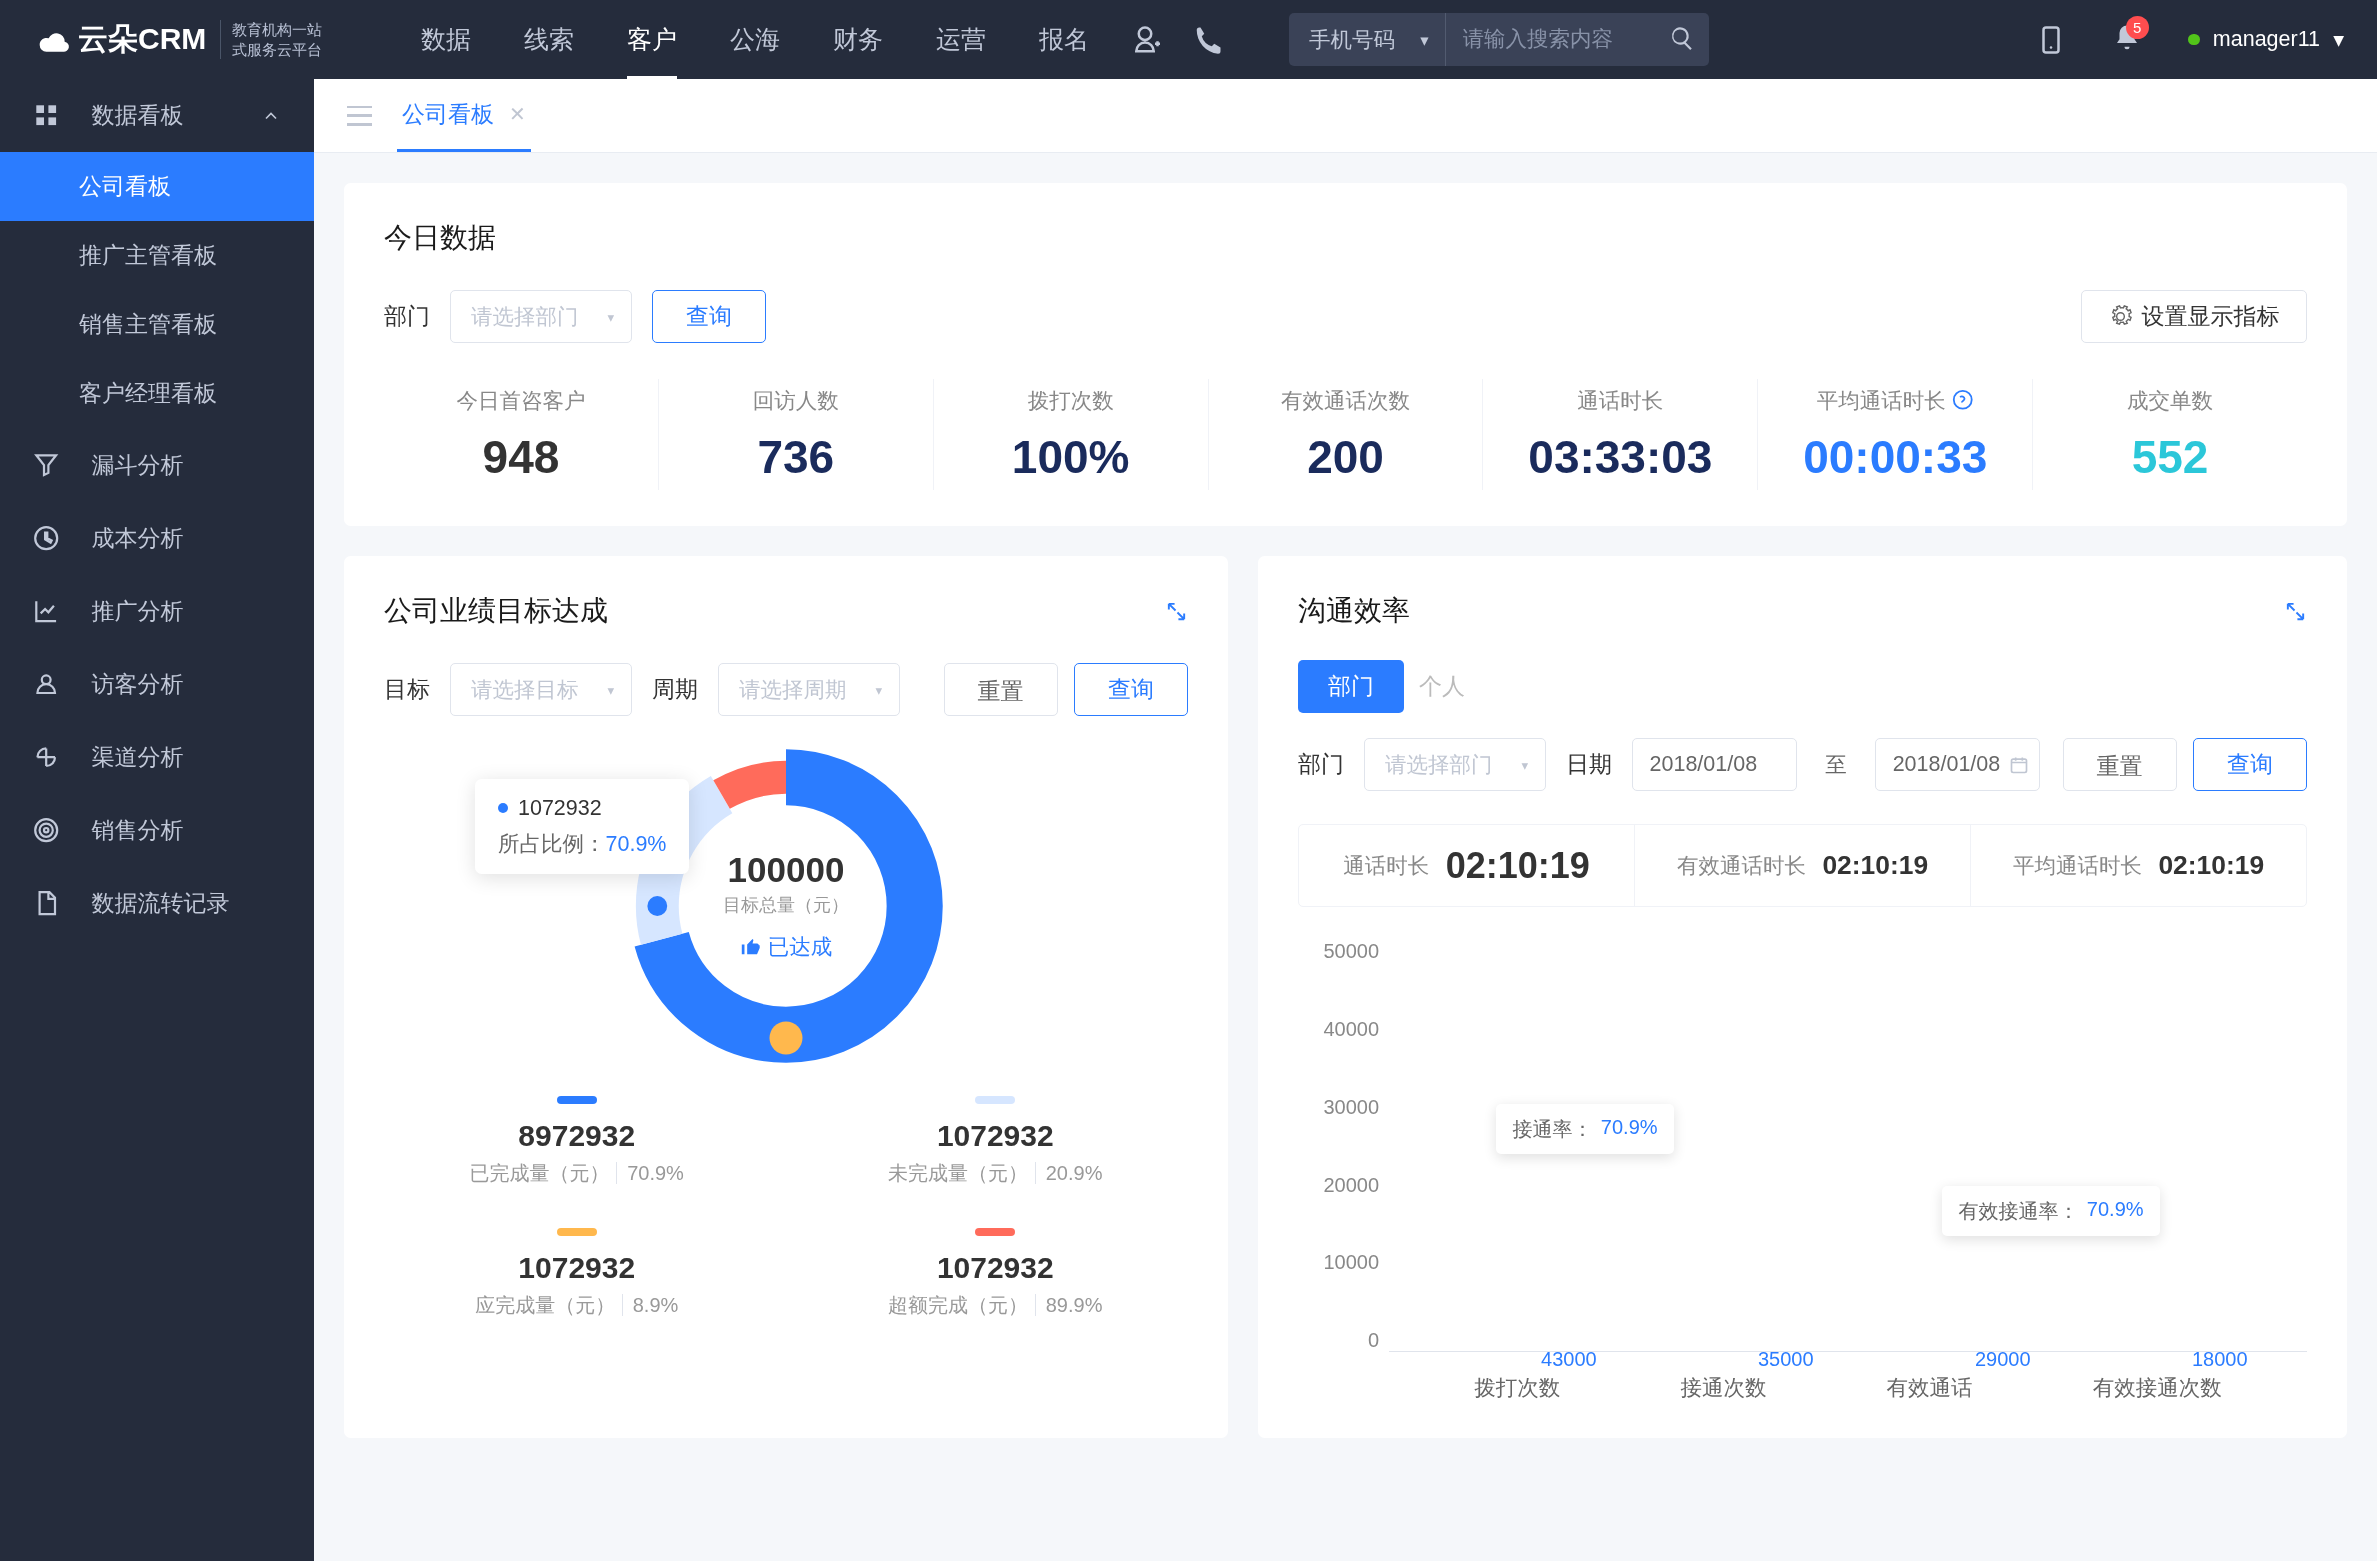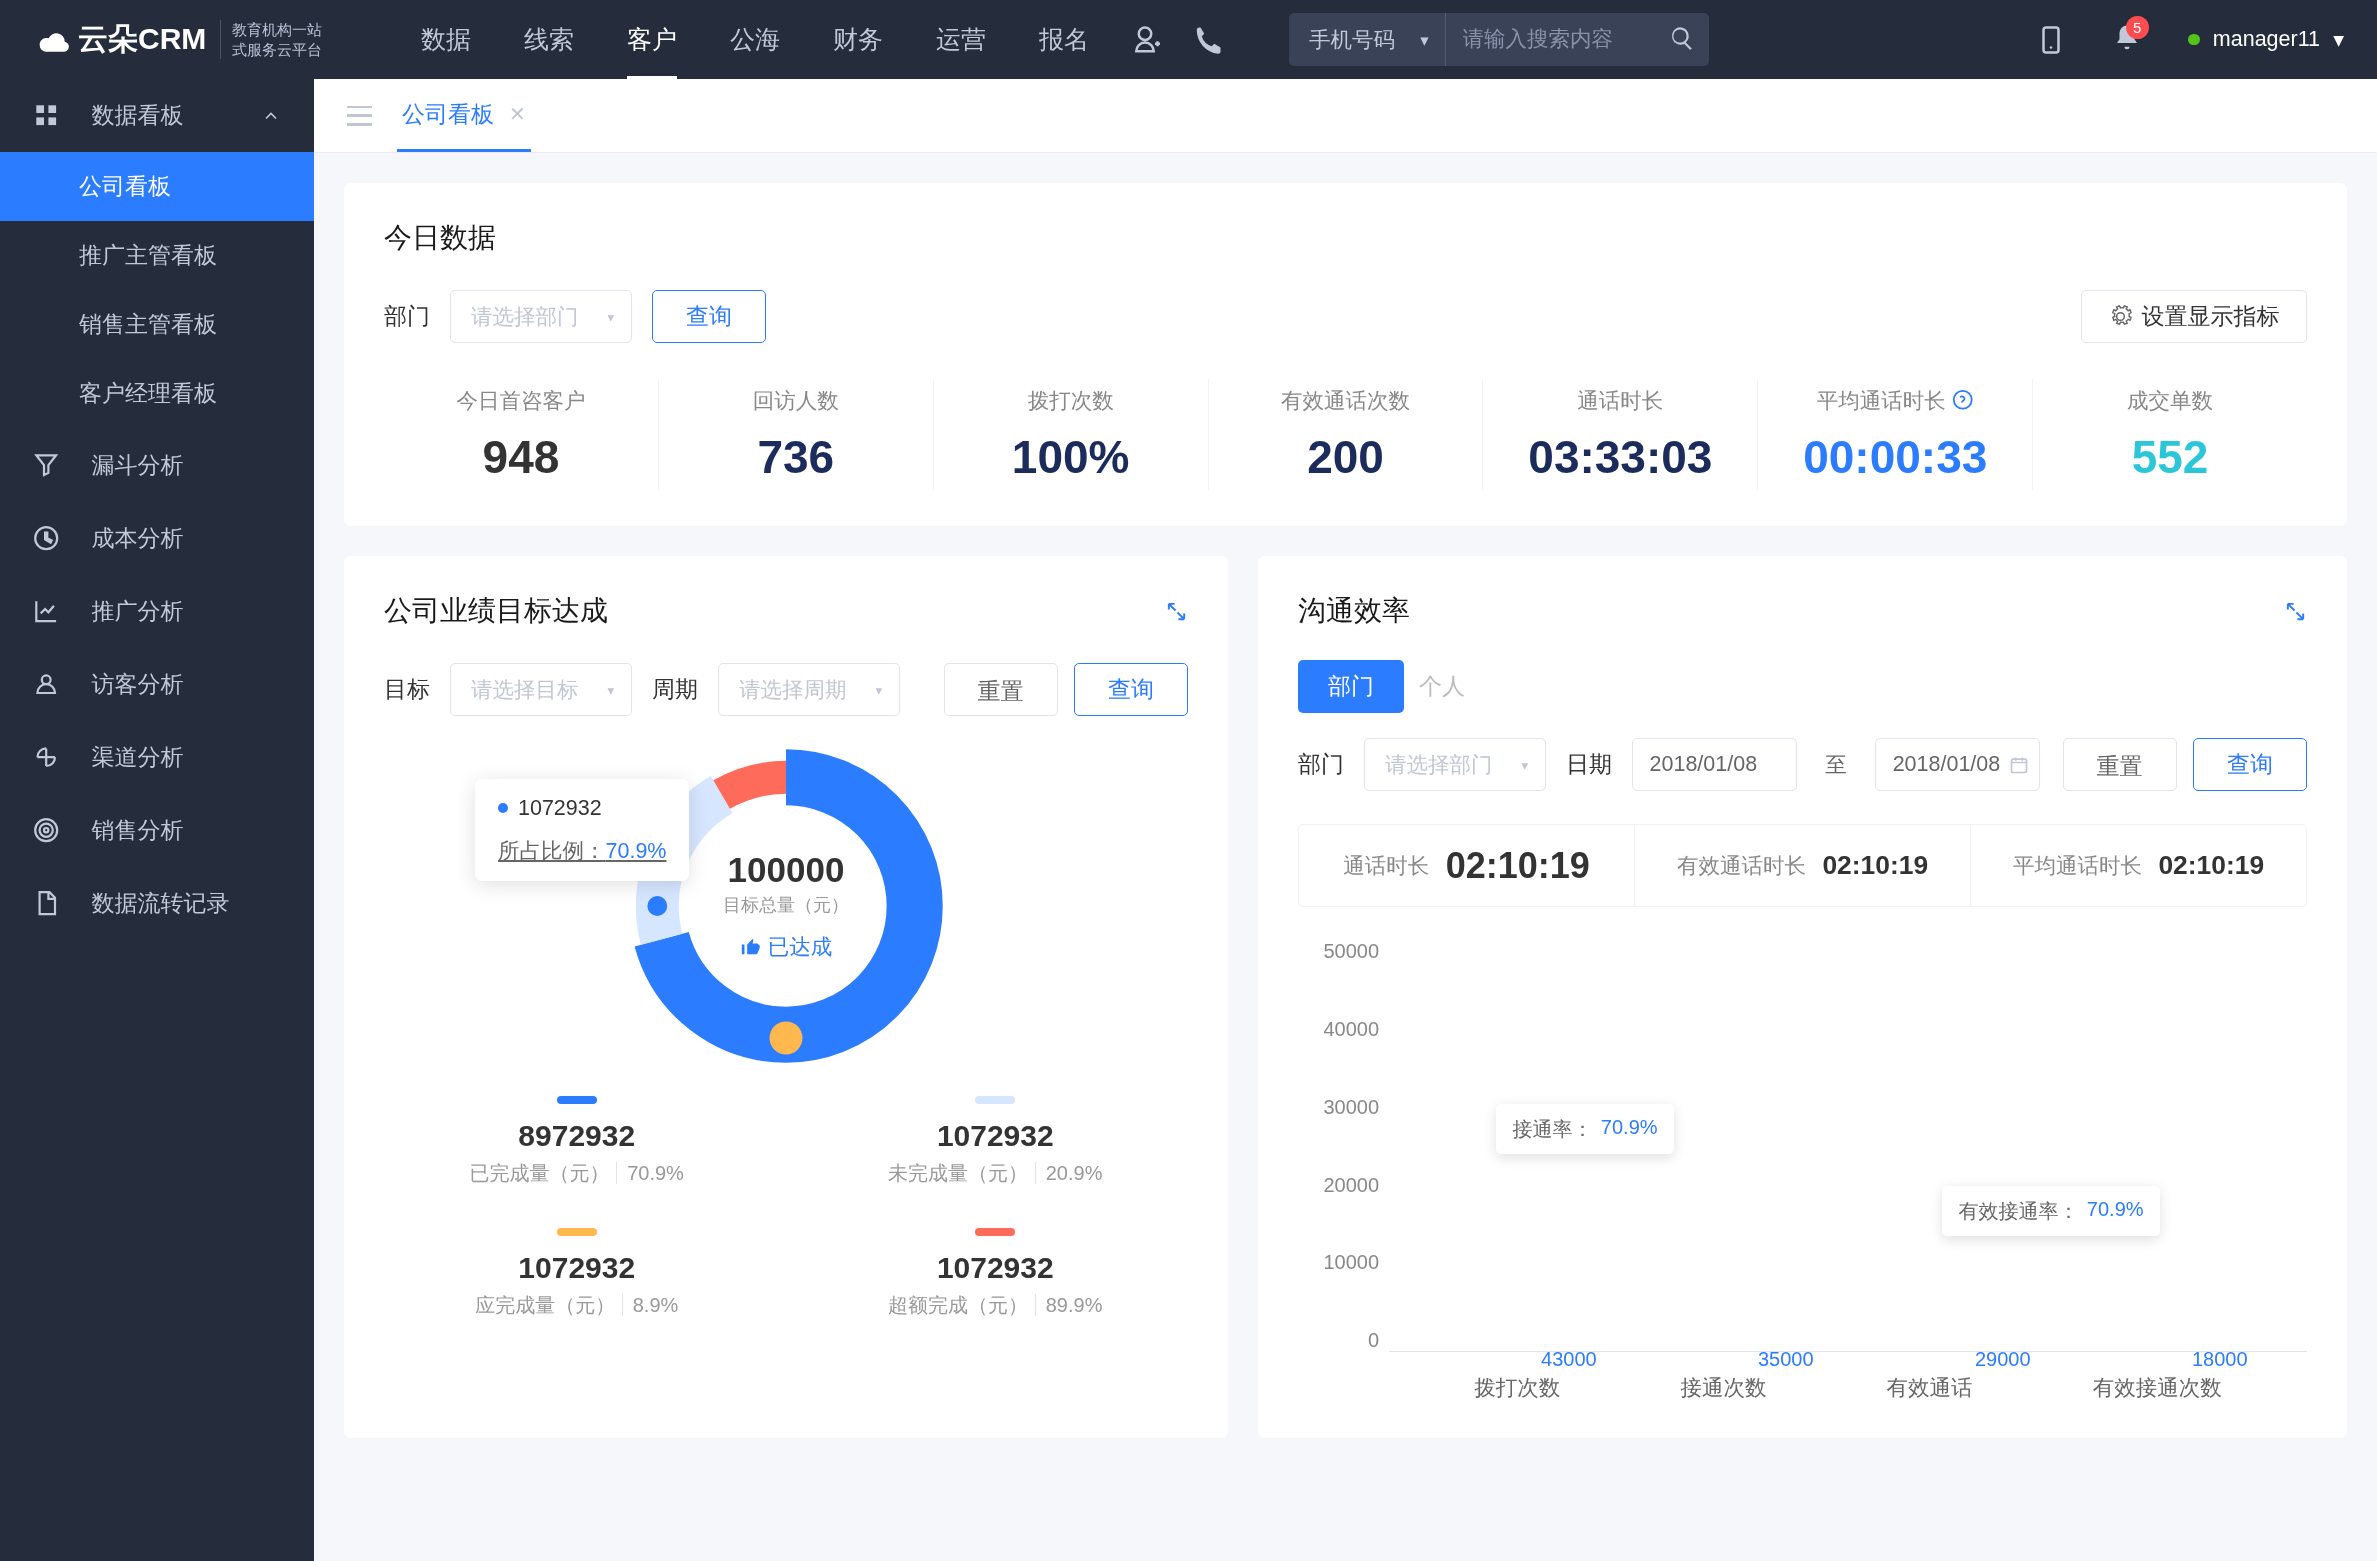--- a/index.html
+++ b/index.html
@@ -82,21 +82,21 @@
     .donut-svg { width: 330px; height: 330px; }
     .donut-center { position: absolute; top: 50%; left: 50%; transform: translate(-50%, -50%); text-align: center; }
     .donut-value { font-size: 35px; font-weight: 600; color: #333; }
     .donut-sub { font-size: 18px; color: #999; margin-top: 3.3px; }
     .donut-status { font-size: 21.5px; color: #2b7cff; margin-top: 15px; display: flex; align-items: center; justify-content: center; gap: 6.6px; }
     .thumb-icon { width: 21.5px; height: 21.5px; fill: #2b7cff; }
     
     .tooltip-box { position: absolute; left: 91px; top: 38px; background: #fff; border-radius: 6.6px; padding: 16.5px 23px; box-shadow: 0 3.3px 20px rgba(0,0,0,0.12); font-size: 21.5px; }
     .tooltip-line1 { display: flex; align-items: center; gap: 10px; color: #333; }
     .tooltip-dot { width: 10px; height: 10px; border-radius: 50%; background: #2b7cff; }
-    .tooltip-line2 { margin-top: 15px; color: #666; text-decoration: underline; }
+    .tooltip-line2 { margin-top: 8px; color: #666; }
     .tooltip-pct { color: #2b7cff; }
     
     .legend-grid { display: grid; grid-template-columns: 1fr 1fr; gap: 41px 33px; margin-top: 25px; }
     .legend-item { text-align: center; }
     .legend-bar { width: 40px; height: 8.3px; border-radius: 4.1px; margin: 0 auto 15px; }
     .legend-val { font-size: 30px; font-weight: 600; color: #333; }
     .legend-desc { font-size: 20px; color: #999; margin-top: 6.6px; }
     .legend-pct { border-left: 0.8px solid #e0e4ec; padding-left: 10px; margin-left: 6.6px; }
     
     

